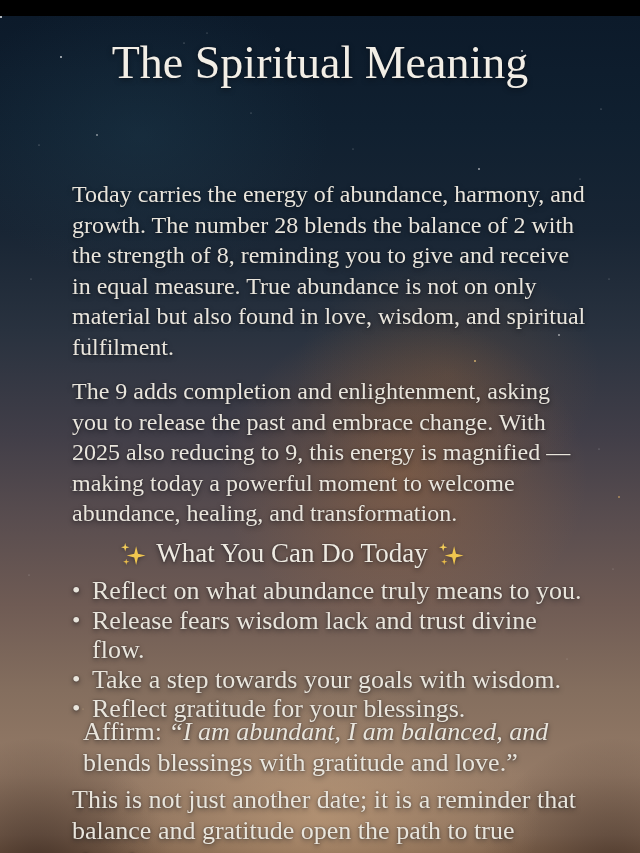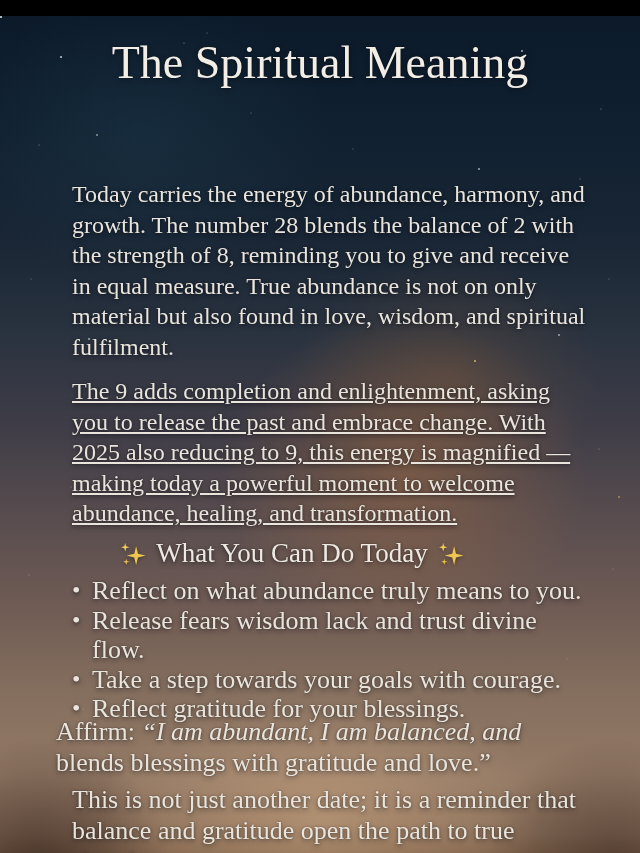--- a/index.html
+++ b/index.html
@@ -47,27 +47,27 @@
     font-size:46px;line-height:58px;color:#f2eee6;}
   .title-line2{display:flex;align-items:center;justify-content:center;gap:14px;}
   
   .spark{display:inline-block;vertical-align:middle;filter:drop-shadow(0 1px 2px rgba(0,0,0,.4));}
   .spark-lg{width:42px;height:42px;}
   .spark-md{width:26px;height:26px;}
   .spark-sm{width:20px;height:20px;}
   
   .para{position:absolute;left:72px;width:516px;font-size:24px;line-height:30.5px;text-align:left;}
   .para1{top:163px;}
-  .para2{top:360px;text-decoration:underline;}
+  .para2{top:360px;}
   .section-heading{position:absolute;top:522px;left:0;width:584px;display:flex;
     justify-content:center;align-items:center;gap:10px;font-size:27px;color:#eeeae1;}
   .bullets{position:absolute;top:560px;left:72px;width:520px;font-size:26px;line-height:29.5px;}
   .bullet-row{display:flex;align-items:flex-start;margin-bottom:0;}
   .bullet-dot{width:20px;flex:0 0 20px;font-size:24px;line-height:29.5px;}
-  .affirm{position:absolute;top:700px;left:56px;width:520px;font-size:26px;line-height:31px;}
+  .affirm{position:absolute;top:700px;left:83px;width:520px;font-size:26px;line-height:31px;}
   .affirm .q{font-style:italic;}
   .closing{position:absolute;top:768px;left:72px;width:528px;font-size:26px;line-height:31px;}
   .footer{position:absolute;top:836px;left:0;width:640px;display:flex;justify-content:center;
     align-items:center;gap:8px;font-size:27px;color:#f3e6cd;}
   .heart{color:#f0c64f;font-size:24px;letter-spacing:-6px;margin-right:6px;
     text-shadow:0 0 4px rgba(240,198,79,.7);}
 </style>
 </head>
 <body>
 
@@ -108,21 +108,21 @@
       <div class="bullet-row">
         <span class="bullet-dot">•</span>
         <span>Reflect on what abundance truly means to you.</span>
       </div>
       <div class="bullet-row">
         <span class="bullet-dot">•</span>
         <span>Release fears wisdom lack and trust divine flow.</span>
       </div>
       <div class="bullet-row">
         <span class="bullet-dot">•</span>
-        <span>Take a step towards your goals with courage.</span>
+        <span>Take a step towards your goals with wisdom.</span>
       </div>
       <div class="bullet-row">
         <span class="bullet-dot">•</span>
         <span>Reflect gratitude for your blessings.</span>
       </div>
     </div>
 
     <div class="affirm shadowed">
       <div>
         <span>Affirm:</span>

